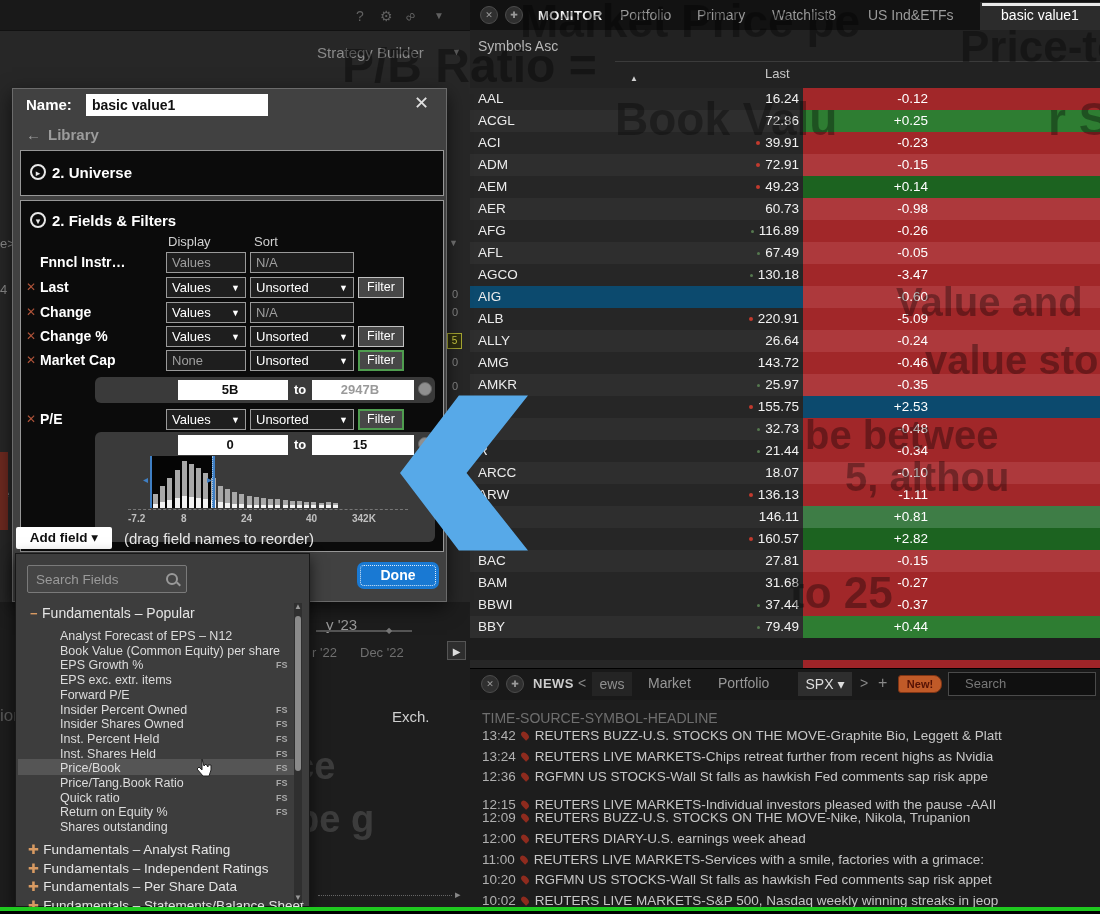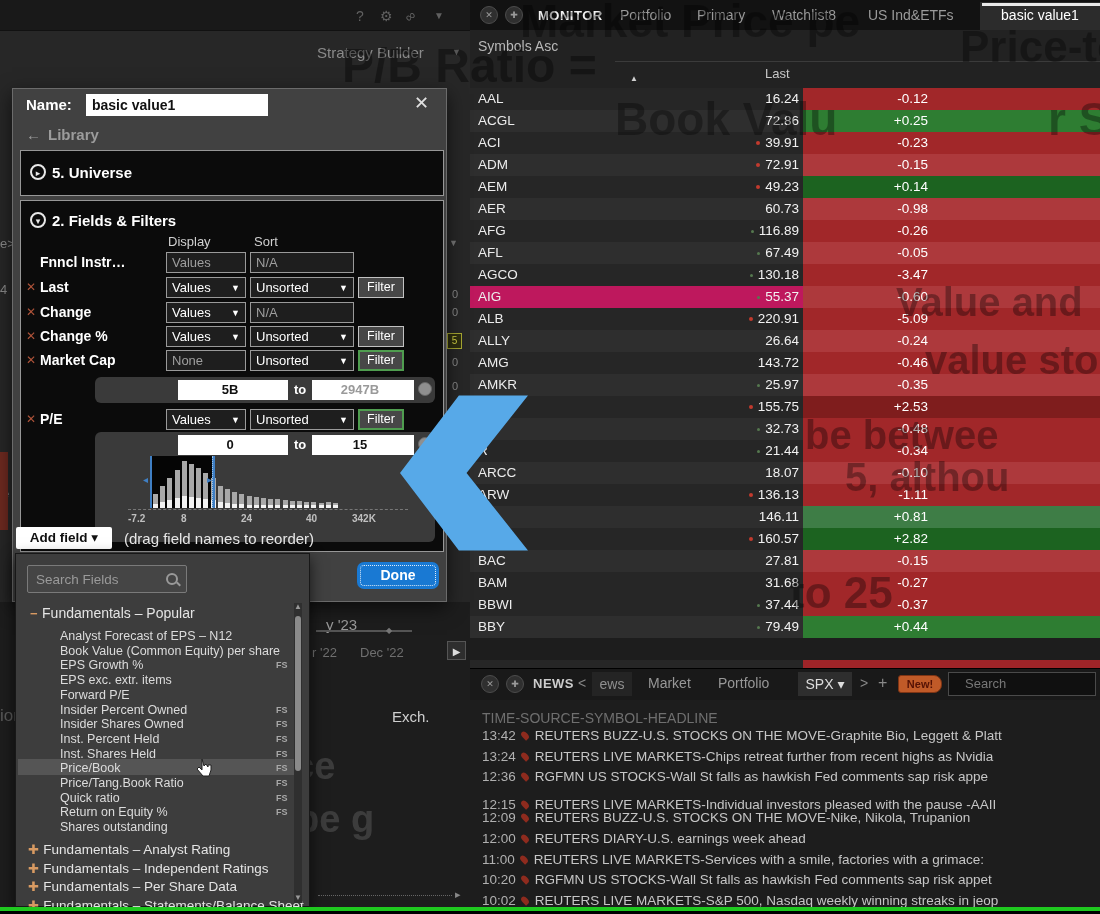--- a/index.html
+++ b/index.html
@@ -224,21 +224,21 @@
         <div class="wl-left" style="background: rgb(38, 38, 38);">
           <div class="wl-sym">AGCO</div>
           <div class="wl-pricewrap">
             <div class="dot" style="background: rgb(85, 120, 79); width: 3px; height: 3px;"></div>
             <div>130.18</div>
           </div>
         </div>
         <div class="wl-chg" style="background: rgb(161, 39, 41);">-3.47</div>
       </div>
       <div class="wl-row">
-        <div class="wl-left" style="background: #be185d;">
+        <div class="wl-left" style="background: #0c4a6e; flex-direction: column;">
           <div class="wl-sym">AIG</div>
           <div class="wl-pricewrap">
             <div class="dot" style="background: rgb(85, 120, 79); width: 3px; height: 3px;"></div>
             <div>55.37</div>
           </div>
         </div>
         <div class="wl-chg" style="background: rgb(173, 57, 60);">-0.60</div>
       </div>
       <div class="wl-row">
         <div class="wl-left" style="background: rgb(38, 38, 38);">
@@ -279,21 +279,21 @@
         <div class="wl-chg" style="background: rgb(173, 57, 60);">-0.35</div>
       </div>
       <div class="wl-row">
         <div class="wl-left" style="background: rgb(38, 38, 38);">
           <div class="wl-sym"></div>
           <div class="wl-pricewrap">
             <div class="dot" style="background: rgb(194, 58, 46); width: 4px; height: 4px;"></div>
             <div>155.75</div>
           </div>
         </div>
-        <div class="wl-chg" style="background: #7f1d1d;">+2.53</div>
+        <div class="wl-chg" style="background: #0c4a6e;">+2.53</div>
       </div>
       <div class="wl-row">
         <div class="wl-left" style="background: rgb(46, 46, 46);">
           <div class="wl-sym"></div>
           <div class="wl-pricewrap">
             <div class="dot" style="background: rgb(85, 120, 79); width: 3px; height: 3px;"></div>
             <div>32.73</div>
           </div>
         </div>
         <div class="wl-chg" style="background: rgb(161, 39, 41);">-0.48</div>
@@ -465,21 +465,21 @@
 
   <div class="abs dialog"></div>
   <span class="abs dlabel" style="left:26px;top:96px;">Name:</span>
   <div class="abs" style="left:86px;top:94px;width:182px;height:22px;background:#fff;color:#111;font-weight:bold;font-size:14px;line-height:22px;padding-left:6px;box-sizing:border-box;">basic value1</div>
   <span class="abs" style="left:414px;top:92px;color:#e0e0e0;font-size:18px;">✕</span>
   <span class="abs" style="left:26px;top:126px;color:#9c9c9c;font-weight:bold;font-size:15px;">←</span>
   <span class="abs" style="left:48px;top:126px;color:#9c9c9c;font-weight:bold;font-size:15px;">Library</span>
 
   <div class="abs blackbox" style="left:20px;top:150px;width:424px;height:46px;"></div>
   <div class="abs chevcircle" style="left:30px;top:164px;">▸</div>
-  <span class="abs dlabel" style="left:52px;top:164px;">5. Universe</span>
+  <span class="abs dlabel" style="left:52px;top:164px;">2. Universe</span>
 
   <div class="abs blackbox" style="left:20px;top:200px;width:424px;height:352px;"></div>
   <div class="abs chevcircle" style="left:30px;top:212px;">▾</div>
   <span class="abs dlabel" style="left:52px;top:212px;">2. Fields &amp; Filters</span>
   <span class="abs colhead" style="left:168px;top:234px;">Display</span>
   <span class="abs colhead" style="left:254px;top:234px;">Sort</span>
   <div id="dialog-rows">
       <div class="abs frow-label" style="left: 40px; top: 254px;">Fnncl Instr…</div>
       <div class="abs sel muted" style="left: 166px; top: 252px; width: 80px; height: 21px;">
         <span>Values</span>

